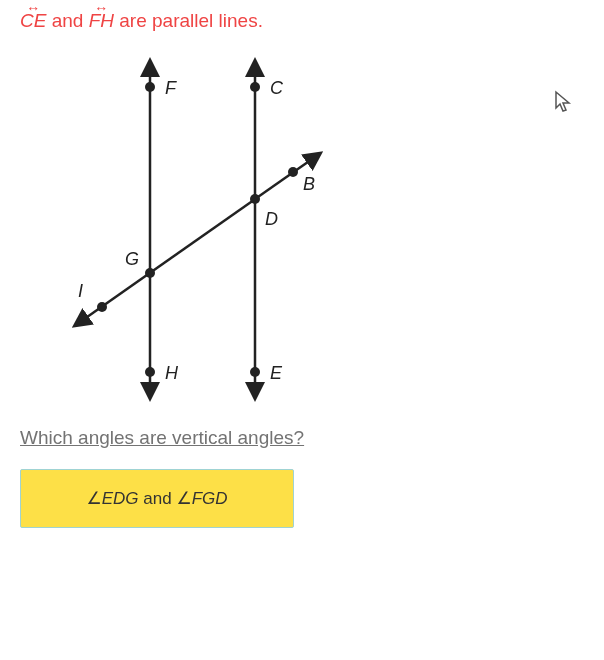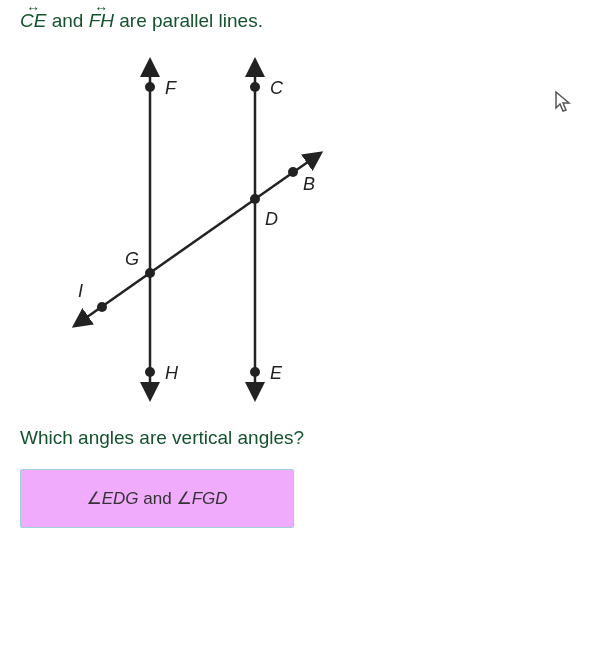--- a/index.html
+++ b/index.html
@@ -7,21 +7,21 @@
       font-family: Arial, Helvetica, sans-serif;
       background: #ffffff;
       width: 604px;
       height: 660px;
       padding: 10px 20px;
       color: #333;
       position: relative;
     }
     .problem-statement {
       font-size: 19px;
-      color: #14532d;
+      color: #ef4444;
       margin-bottom: 15px;
     }
     .line-symbol {
       position: relative;
       display: inline-block;
       font-style: italic;
     }
     .line-symbol::before {
       content: "↔";
       position: absolute;
@@ -33,32 +33,33 @@
       font-size: 14px;
     }
     .diagram-container {
       width: 300px;
       height: 370px;
       margin: 10px 0 10px 30px;
       position: relative;
     }
     .question {
       font-size: 19px;
-      color: #14532d;
+      color: #737373;
       margin: 10px 0 20px 0;
+      text-decoration: underline;
     }
     .options {
       display: grid;
       grid-template-columns: 1fr 1fr;
       gap: 16px;
       margin-top: 10px;
     }
     .option-btn {
       border: 1px solid #9fd3d3;
-      background: #f0abfc;
+      background: #fde047;
       padding: 18px 10px;
       font-size: 17px;
       color: #333;
       text-align: center;
       cursor: pointer;
       border-radius: 2px;
     }
     .cursor-icon {
       position: absolute;
       top: 90px;

